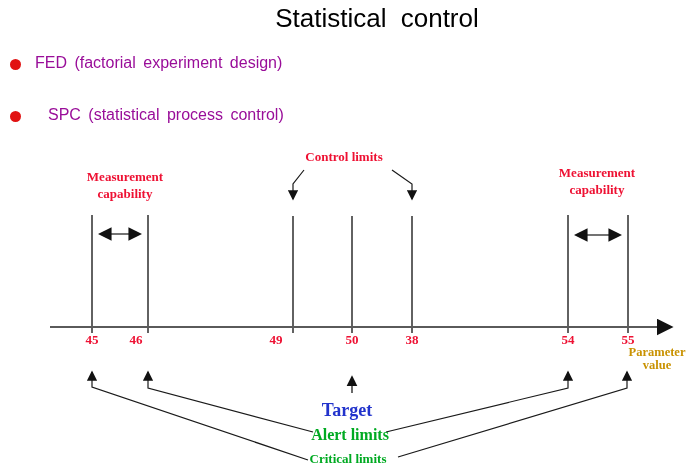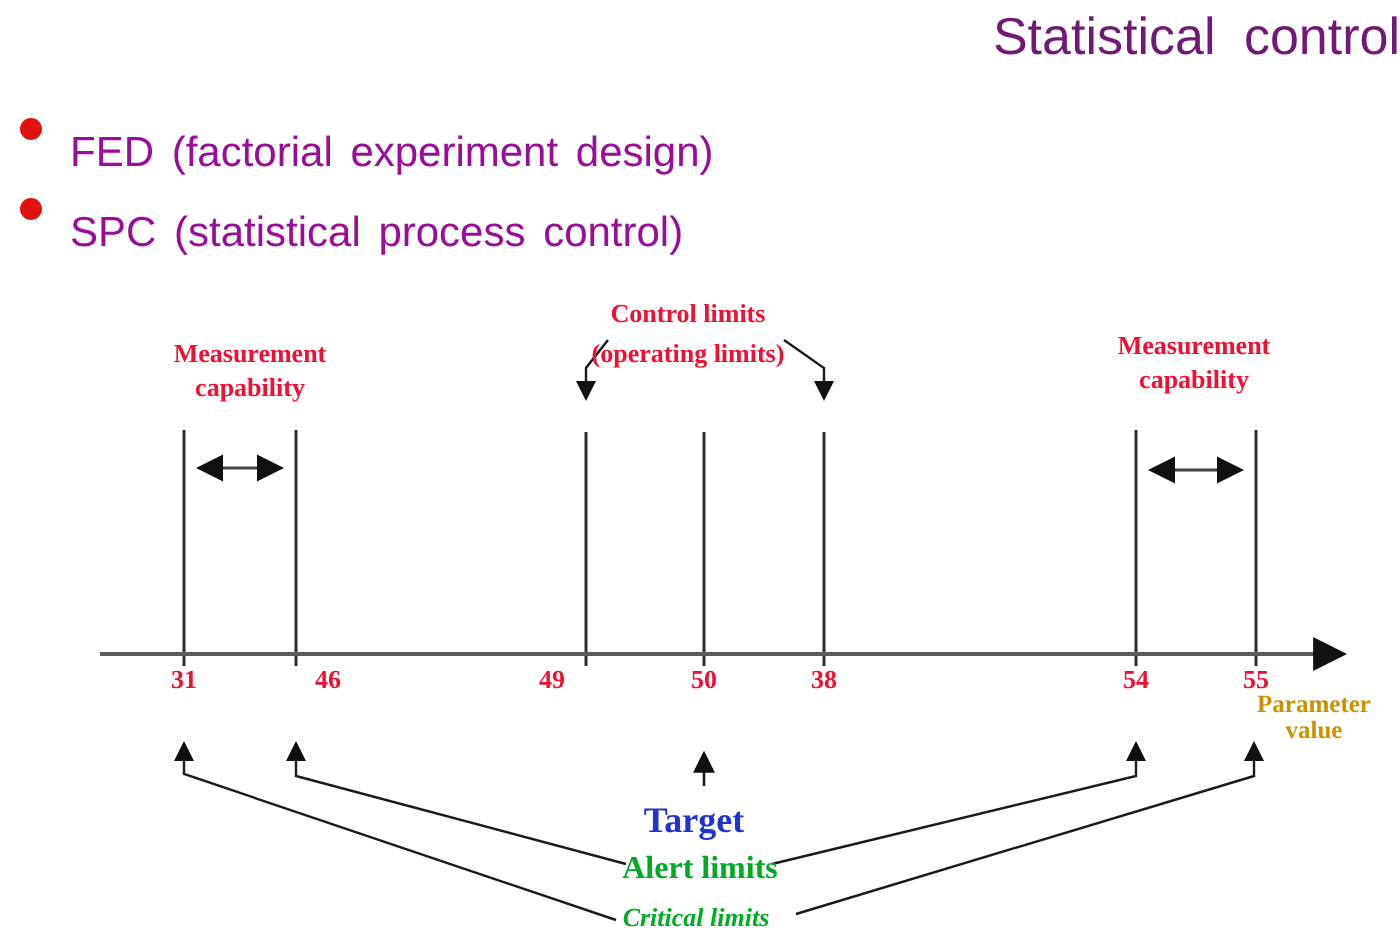--- a/index.html
+++ b/index.html
@@ -4,54 +4,54 @@
 <style>
   html,body{margin:0;padding:0;}
   body{
     width:700px;height:472px;position:relative;background:#ffffff;
     font-family:"Liberation Sans",sans-serif;overflow:hidden;
   }
   .abs{position:absolute;}
 
   
   .slide-title{
-    left:54px;right:0;top:3px;text-align:right;
-    font-size:26px;color:#701a75;word-spacing:7px;letter-spacing:0px;
+    left:54px;right:0;top:3px;text-align:center;
+    font-size:26px;color:#000000;word-spacing:7px;letter-spacing:0px;
   }
 
   
   .bullet-row{left:10px;display:flex;align-items:flex-start;}
   .bullet-row .dot{
     width:11px;height:11px;border-radius:50%;background:#E11212;
     margin:9px 14px 0 0;flex:0 0 auto;
   }
   .bullet-row .btxt{
-    font-size:21px;color:#990D99;word-spacing:3px;white-space:nowrap;line-height:26px;margin-top:14px;
+    font-size:16px;color:#990D99;word-spacing:3px;white-space:nowrap;line-height:26px;
   }
   #bullet-0{top:50px;}
-  #bullet-1{top:90px;}
+  #bullet-1{top:102px;gap:13px;}
 
   
   .dlabel{
     font-family:"Liberation Serif",serif;font-weight:bold;
     text-align:center;white-space:nowrap;
   }
   .red{color:#EE1133;}
   .green{color:#00AA22;}
   .blue{color:#2233CC;}
   .gold{color:#C99201;}
 
   .mc-left{left:55px;width:140px;top:168px;font-size:13px;line-height:17px;}
   .ctrl{left:274px;width:140px;top:147px;font-size:13px;line-height:20px;}
   .mc-right{left:527px;width:140px;top:164px;font-size:13px;line-height:17px;}
 
   .tick{top:332px;width:40px;font-size:13px;}
   .target-lbl{left:307px;width:80px;top:400px;font-size:18px;}
   .alert-lbl{left:290px;width:120px;top:426px;font-size:16px;}
-  .critical-lbl{left:288px;width:120px;top:451px;font-size:13px;font-style:italic;}
+  .critical-lbl{left:288px;width:120px;top:451px;font-size:13px;}
   .param-lbl{left:612px;width:90px;top:346px;font-size:12.5px;line-height:13px;}
 
   svg{position:absolute;left:0;top:0;}
 </style>
 </head>
 <body>
 
 <div class="abs slide-title">Statistical control</div>
 
 <div class="abs bullet-row" id="bullet-0">
@@ -95,29 +95,28 @@
 
   <line x1="352" y1="393" x2="352" y2="377" stroke="#1a1a1a" stroke-width="1.3" marker-end="url(#ah)"></line>
 </svg>
 
 <div class="abs dlabel red mc-left">
   <div>Measurement</div>
   <div>capability</div>
 </div>
 <div class="abs dlabel red ctrl">
   <div>Control limits</div>
-  <div>(operating limits)</div>
 </div>
 <div class="abs dlabel red mc-right">
   <div>Measurement</div>
   <div>capability</div>
 </div>
 
-<div class="abs dlabel red tick" style="left:72px">31</div>
-<div class="abs dlabel red tick" style="left:144px">46</div>
+<div class="abs dlabel red tick" style="left:72px">45</div>
+<div class="abs dlabel red tick" style="left:116px">46</div>
 <div class="abs dlabel red tick" style="left:256px">49</div>
 <div class="abs dlabel red tick" style="left:332px">50</div>
 <div class="abs dlabel red tick" style="left:392px">38</div>
 <div class="abs dlabel red tick" style="left:548px">54</div>
 <div class="abs dlabel red tick" style="left:608px">55</div>
 
 <div class="abs dlabel gold param-lbl">
   <div>Parameter</div>
   <div>value</div>
 </div>

